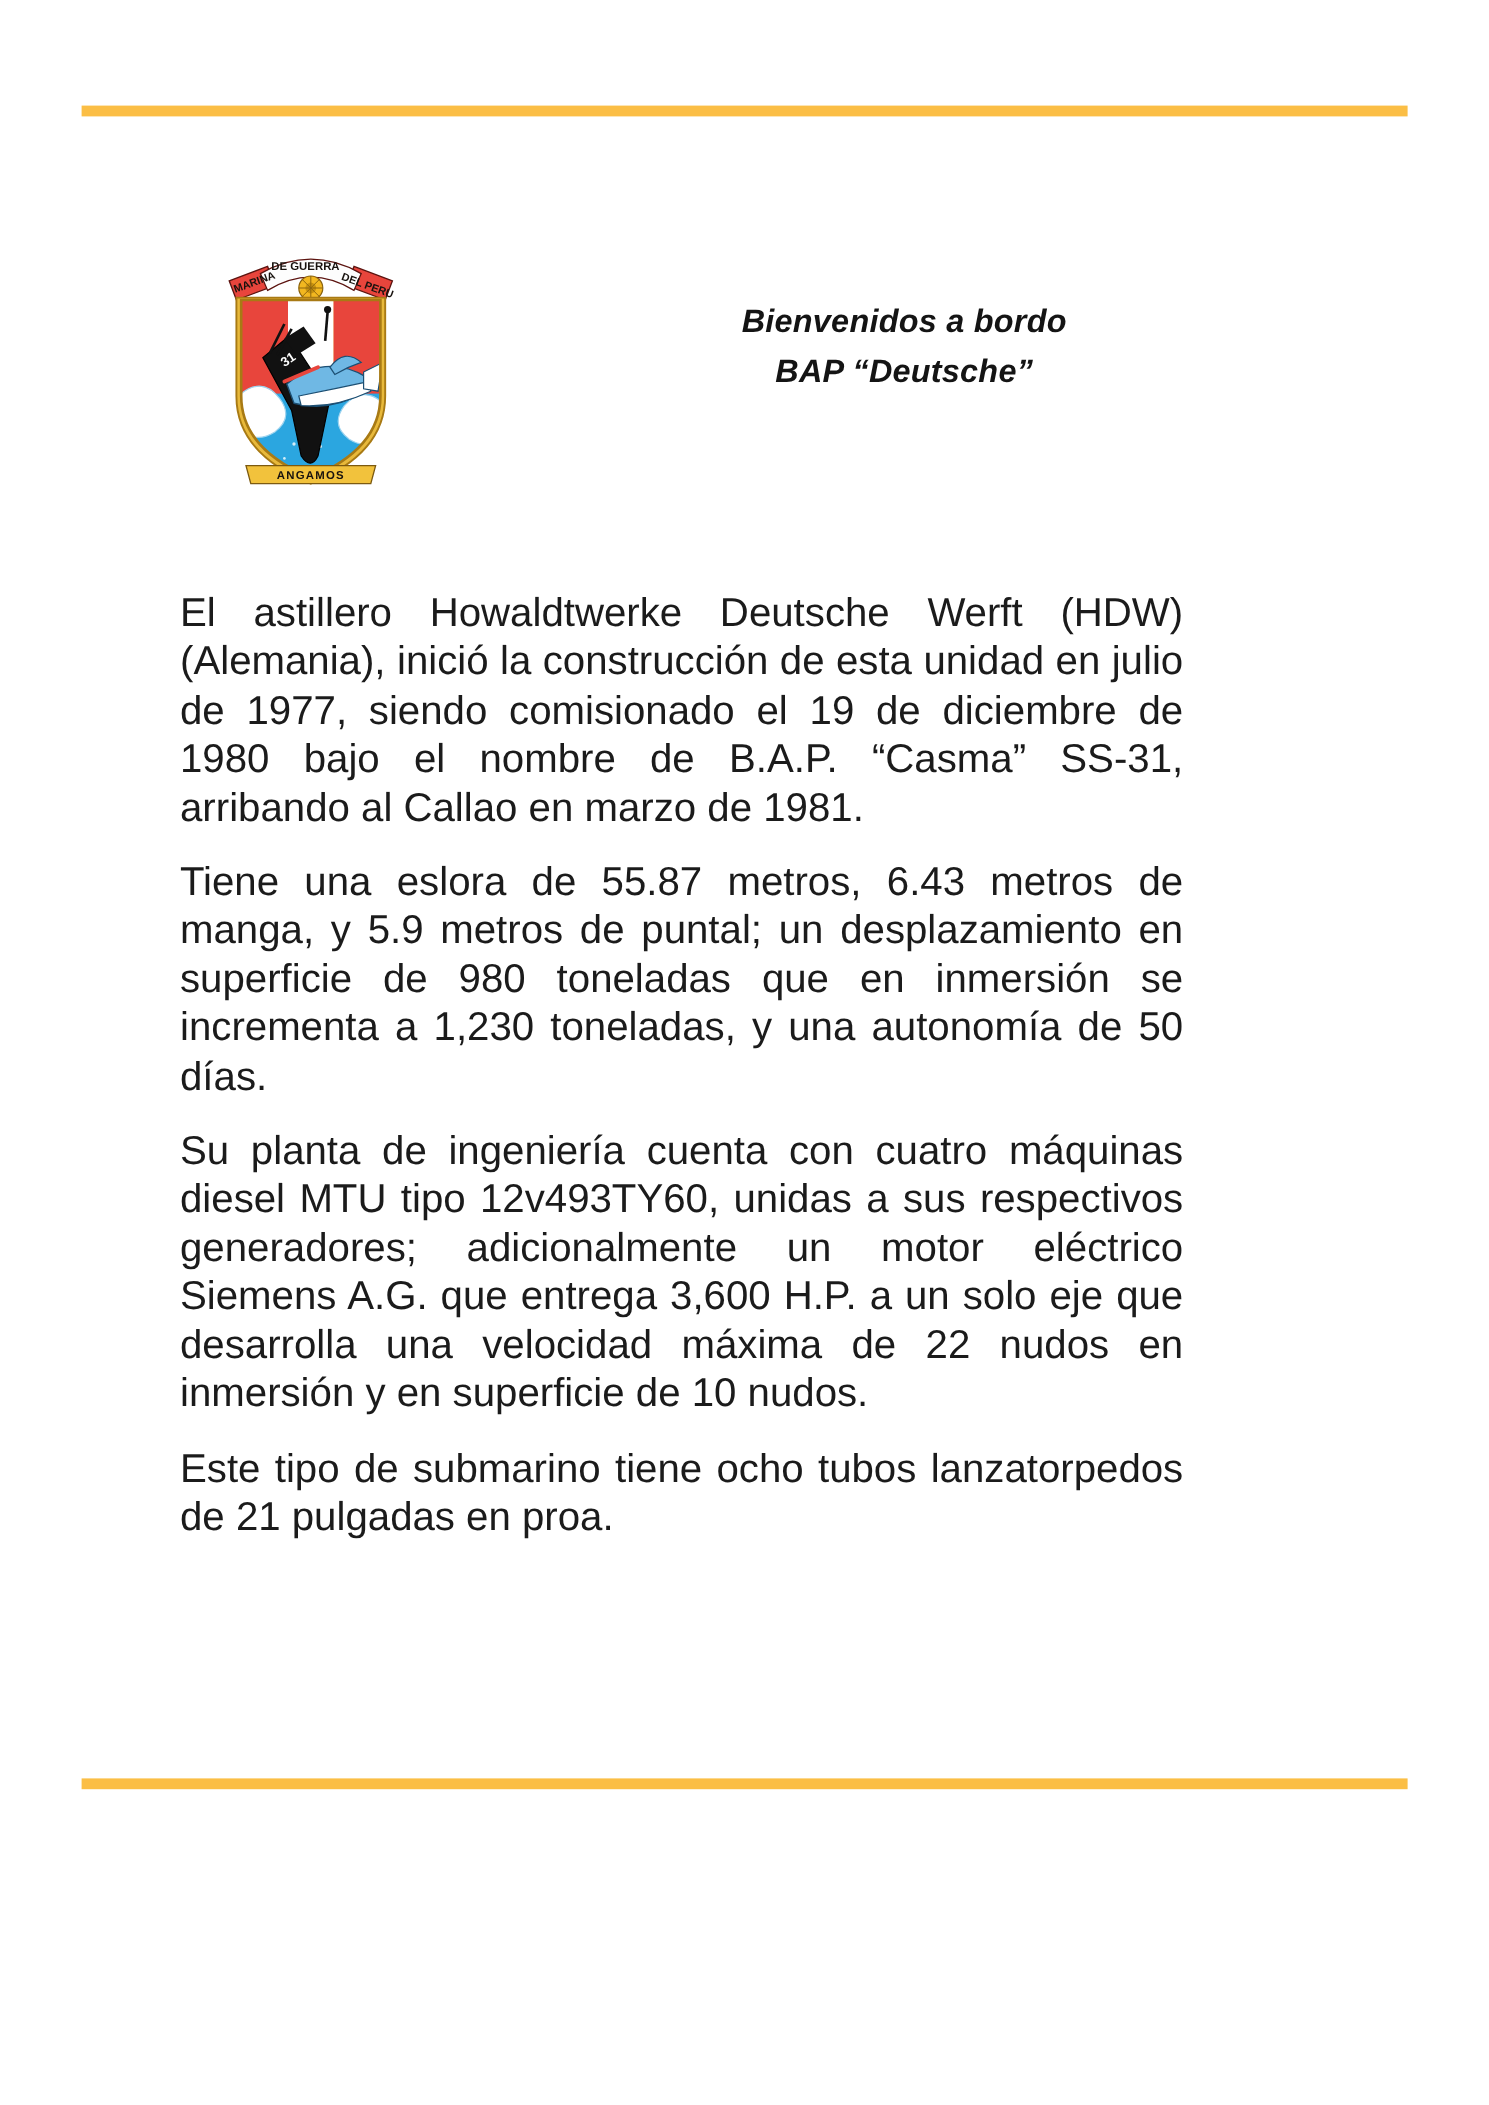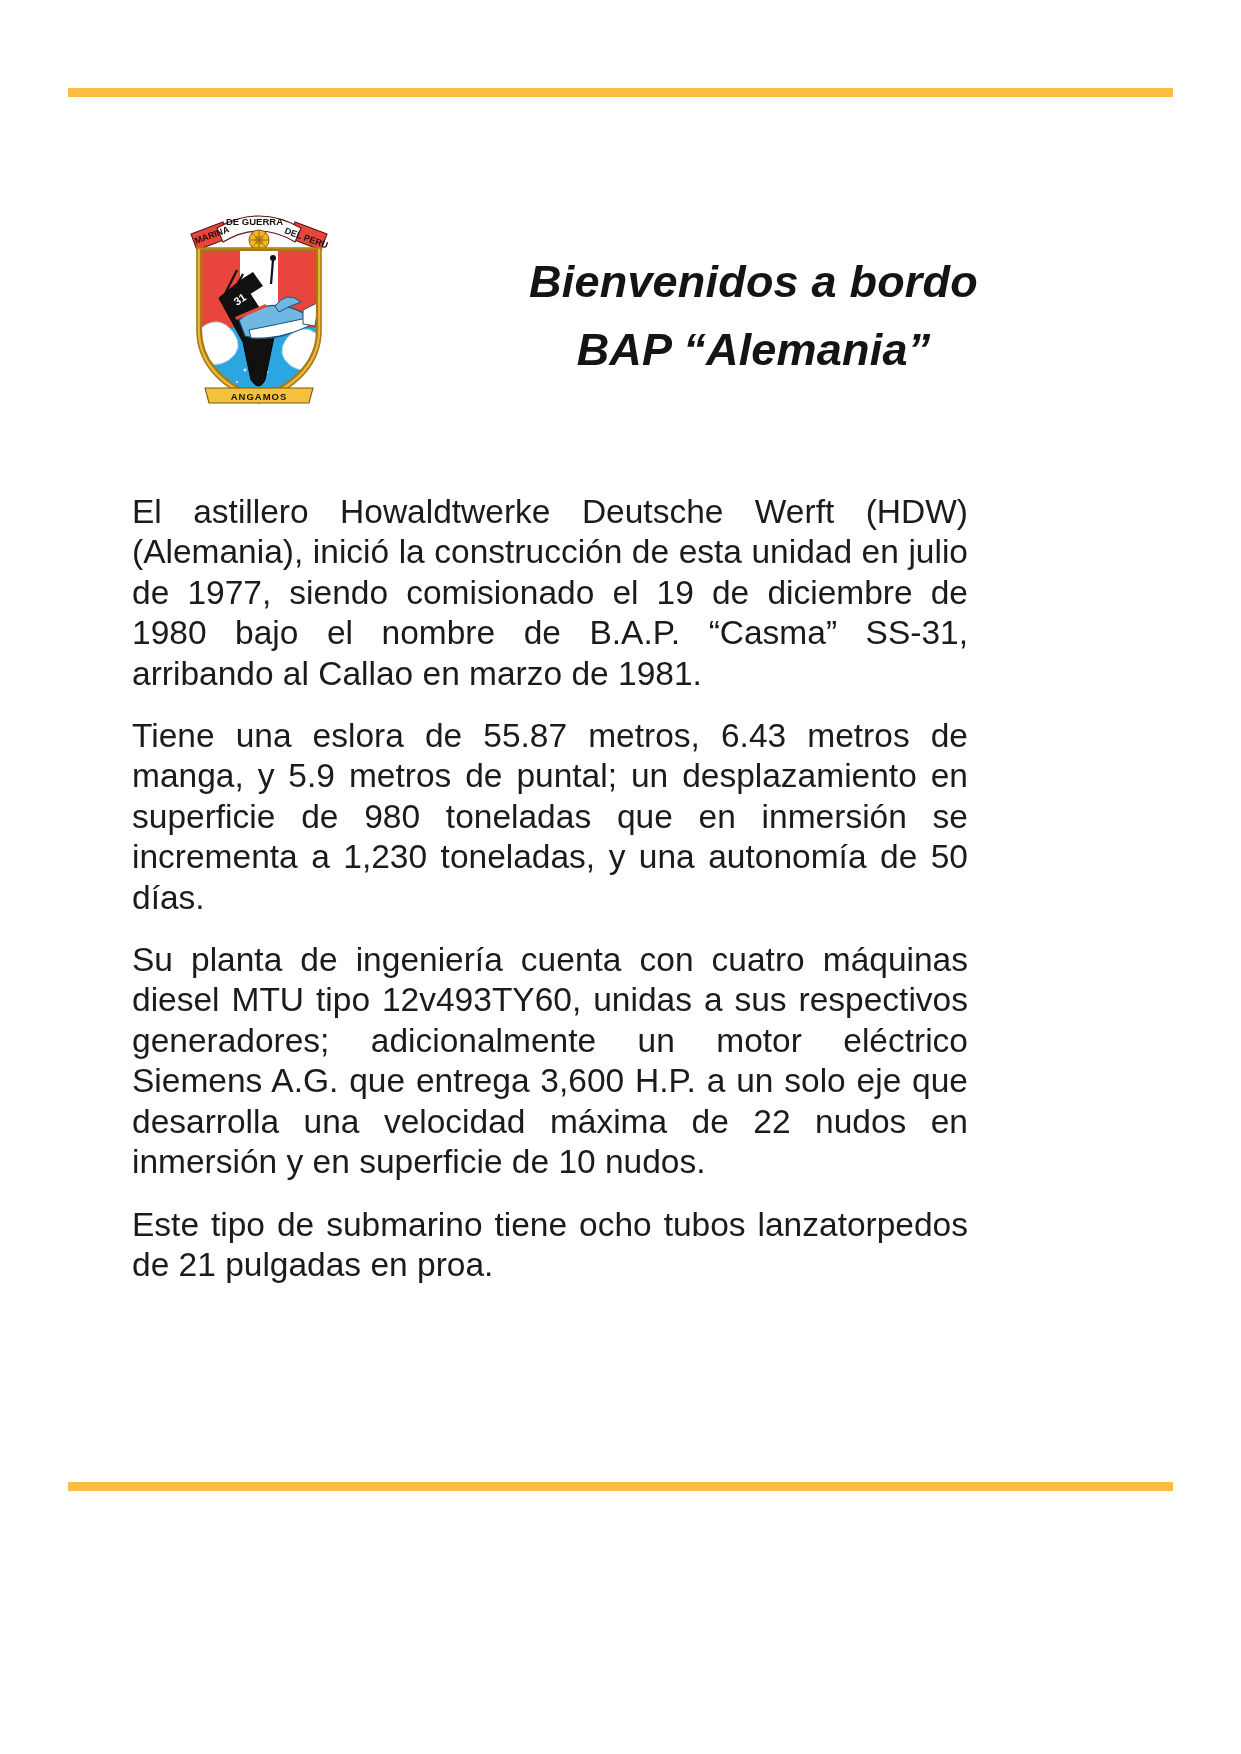--- a/index.html
+++ b/index.html
@@ -59,33 +59,33 @@
     display: block;
   }
 
   .title-block {
     flex: 1;
     margin-top: 52px;
     text-align: center;
     padding-right: 30px;
   }
   .title-line {
-    font-size: 45px;
+    font-size: 27px;
     font-weight: bold;
     font-style: italic;
     letter-spacing: 0.2px;
     line-height: 1.52;
     color: #141414;
     white-space: nowrap;
   }
 
   
   .body-copy {
     position: absolute;
-    left: 132px;
+    left: 150px;
     top: 492px;
     width: 836px;
   }
   .para {
     font-family: "Liberation Sans Narrow", "Liberation Sans", sans-serif;
     font-stretch: condensed;
     font-size: 33.5px;
     line-height: 40.4px;
     text-align: justify;
     text-justify: inter-word;
@@ -182,21 +182,21 @@
 
         <path d="M22 48 L138 48 L138 128 Q138 172 80 196 Q22 172 22 128 Z" fill="none" stroke="#a87a14" stroke-width="2.2"></path>
 
         <path d="M26 186 L134 186 L130 201 L30 201 Z" fill="#f2c23c" stroke="#7c5a10" stroke-width="1.1"></path>
         <text x="80" y="197.5" text-anchor="middle" font-family="Liberation Sans, sans-serif" font-size="9.5" font-weight="bold" fill="#18120e" letter-spacing="1">ANGAMOS</text>
       </svg>
     </div>
 
     <div class="title-block">
       <div class="title-line">Bienvenidos a bordo</div>
-      <div class="title-line">BAP “Alemania”</div>
+      <div class="title-line">BAP “Deutsche”</div>
     </div>
   </div>
 
   <div class="body-copy">
     <p class="para">El astillero Howaldtwerke Deutsche Werft (HDW) (Alemania), inició la construcción de esta unidad en julio de 1977, siendo comisionado el 19 de diciembre de 1980 bajo el nombre de B.A.P. “Casma” SS-31, arribando al Callao en marzo de 1981.</p>
     <p class="para">Tiene una eslora de 55.87 metros, 6.43 metros de manga, y 5.9 metros de puntal; un desplazamiento en superficie de 980 toneladas que en inmersión se incrementa a 1,230 toneladas, y una autonomía de 50 días.</p>
     <p class="para">Su planta de ingeniería cuenta con cuatro máquinas diesel MTU tipo 12v493TY60, unidas a sus respectivos generadores; adicionalmente un motor eléctrico Siemens A.G. que entrega 3,600 H.P. a un solo eje que desarrolla una velocidad máxima de 22 nudos en inmersión y en superficie de 10 nudos.</p>
     <p class="para last-no-justify">Este tipo de submarino tiene ocho tubos lanzatorpedos de 21 pulgadas en proa.</p>
   </div>
 

